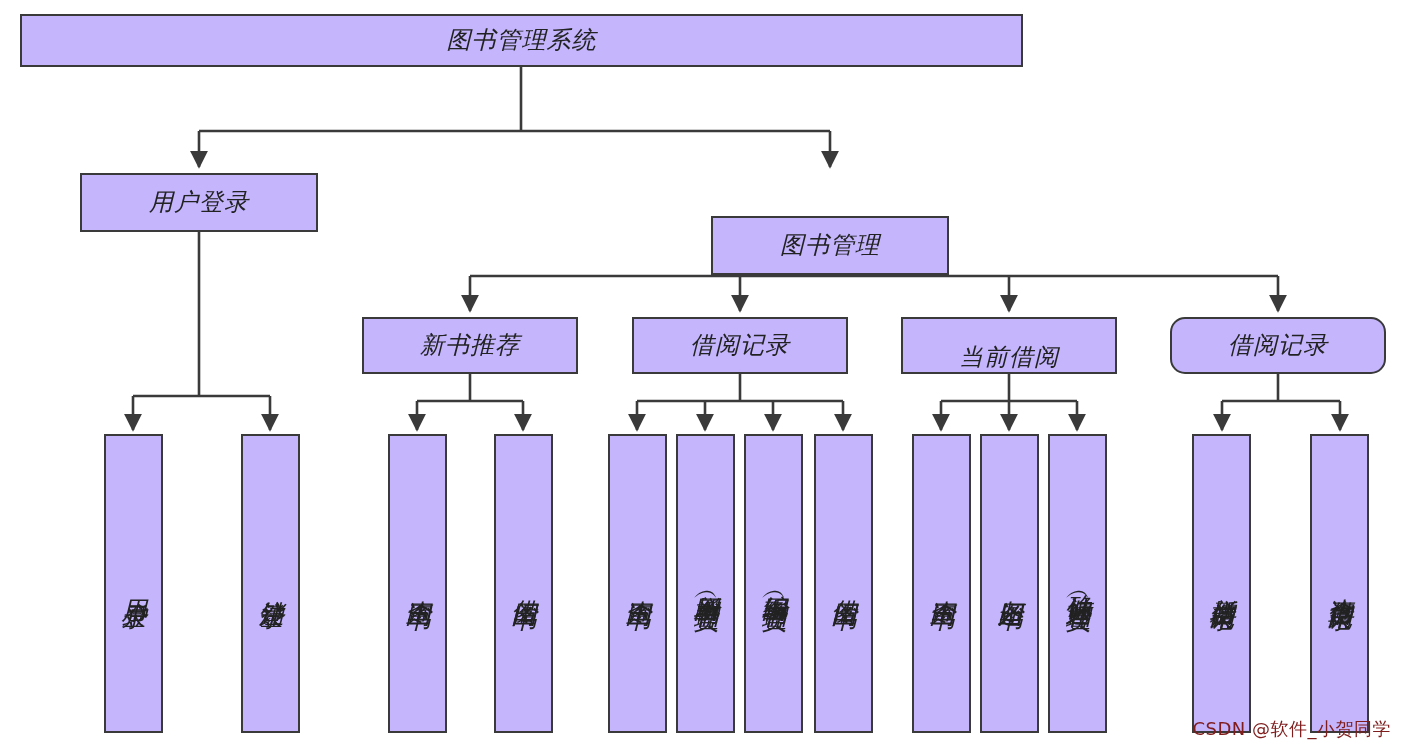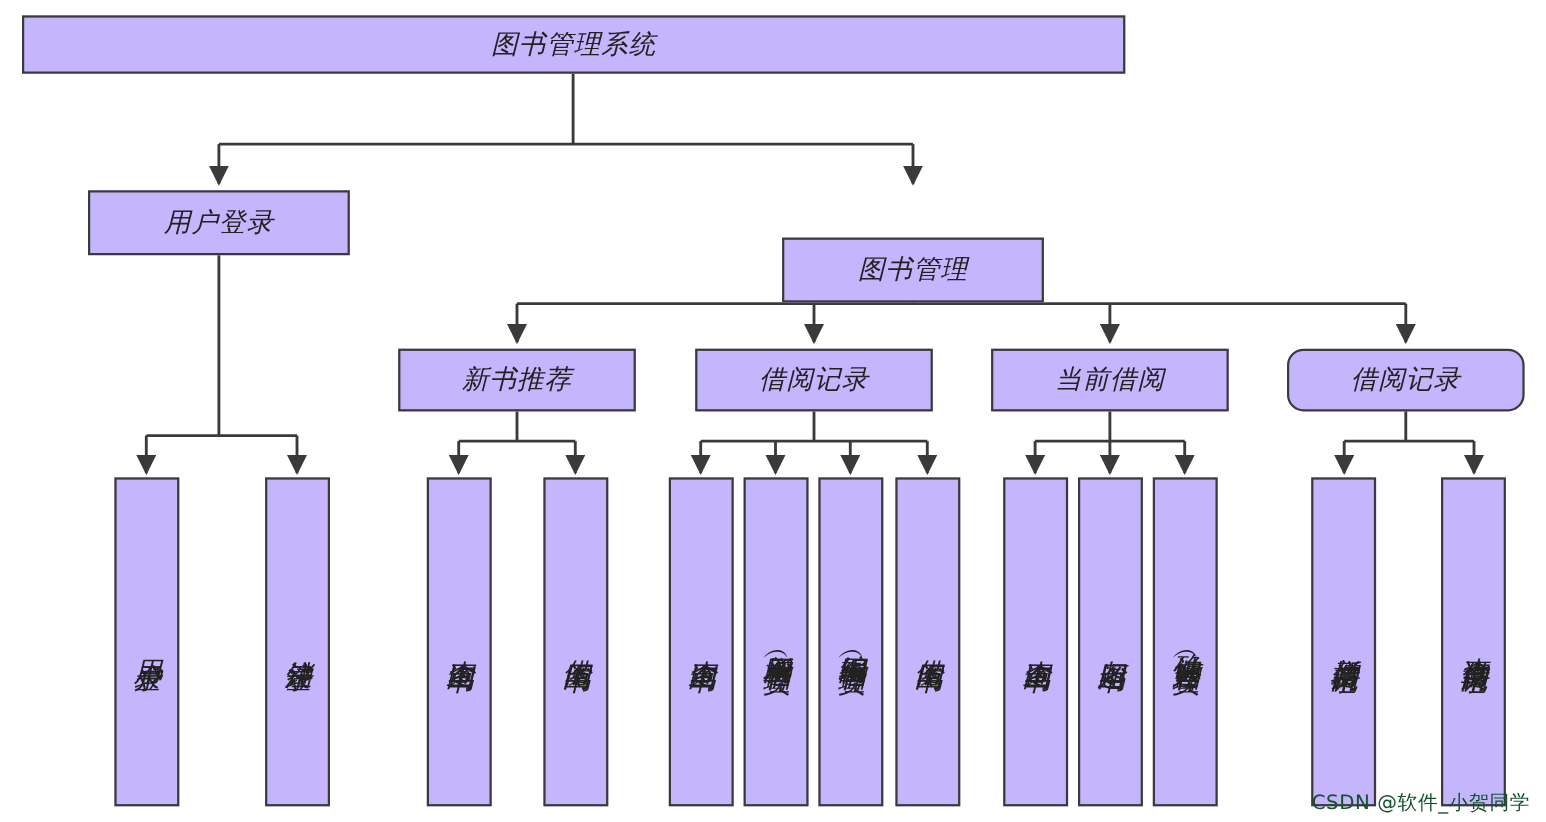--- a/index.html
+++ b/index.html
@@ -53,21 +53,21 @@
   .node.vert .vlabel {
     writing-mode: vertical-rl;
     text-orientation: upright;
     white-space: nowrap;
   }
   #watermark {
     position: absolute;
     right: 14px;
     bottom: 6px;
     font-size: 18px;
-    color: #14532d;
+    color: #7f1d1d;
     letter-spacing: 0.5px;
     white-space: nowrap;
     font-family: "DejaVu Sans", "Liberation Sans", sans-serif;
   }
 </style>
 </head>
 <body>
 
 <div id="canvas">
 
@@ -132,21 +132,21 @@
   <div class="node horiz" style="left:711px; top:173px; width:238px; height:59px;margin-top:43px;">
     <span>图书管理</span>
   </div>
 
   <div class="node horiz" style="left:362px; top:317px; width:216px; height:57px;">
     <span>新书推荐</span>
   </div>
   <div class="node horiz" style="left:632px; top:317px; width:216px; height:57px;">
     <span>借阅记录</span>
   </div>
-  <div class="node horiz" style="left:901px; top:317px; width:216px; height:57px;">
+  <div class="node horiz" style="left:901px; top:317px; width:216px; height:57px;align-items:flex-end;">
     <span>当前借阅</span>
   </div>
   <div class="node horiz" style="left:1170px; top:317px; width:216px; height:57px;border-radius:15px;">
     <span>借阅记录</span>
   </div>
 
   <div class="node vert" style="left:104px; top:434px; width:59px; height:299px;">
     <span class="vlabel">用户登录</span>
   </div>
   <div class="node vert" style="left:241px; top:434px; width:59px; height:299px;">

